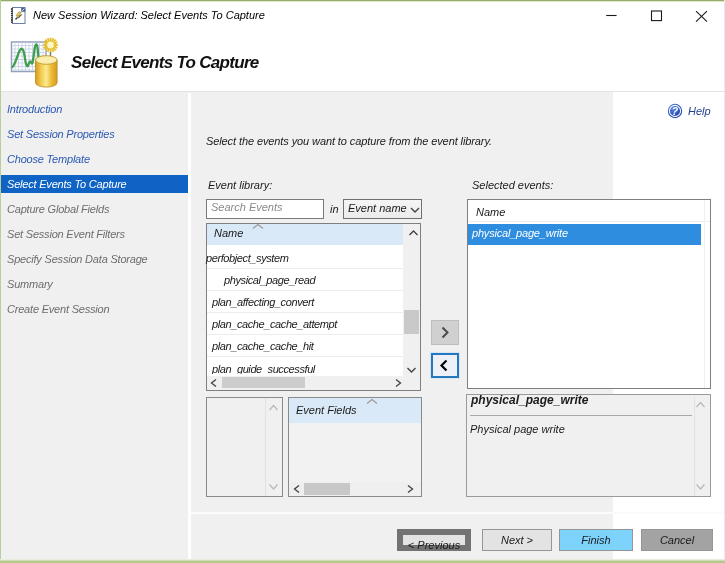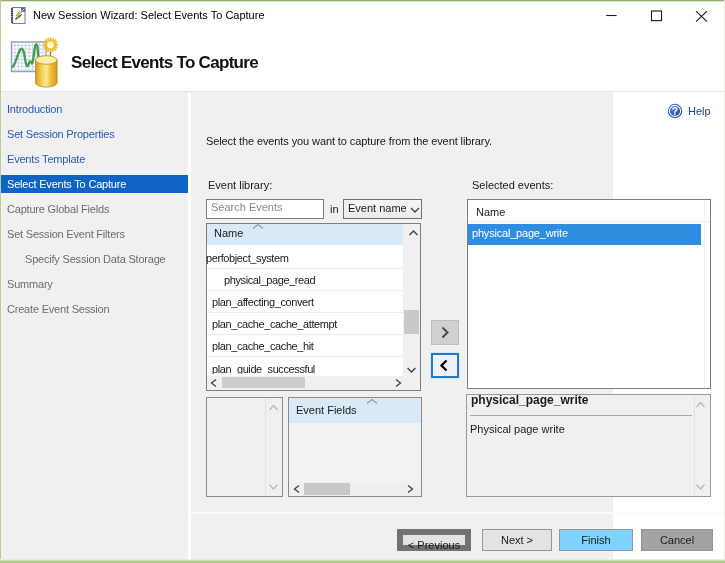--- a/index.html
+++ b/index.html
@@ -1,18 +1,18 @@
 <!DOCTYPE html>
 <html><head>
 <meta charset="utf-8">
 <style>
   * { margin:0; padding:0; box-sizing:border-box; }
   html,body { width:725px; height:563px; overflow:hidden; }
   body { font-family:"Liberation Sans", sans-serif; font-size:11px; color:#1a1a1a; }
-  #win { position:relative; width:613px; height:563px; background:#f0f0f0; }
+  #win { position:relative; width:613px; height:563px; background:#f0f0f0;font-style:italic; }
   .abs { position:absolute; }
   .txt { position:absolute; white-space:nowrap; line-height:13px; }
 </style>
 </head>
 <body>
 <div id="win">
 
   <div class="abs" style="left:0; top:0; width:725px; height:92px; background:#ffffff; border-bottom:1px solid #e4e4e4;"></div>
 
   <svg class="abs" style="left:9px; top:6px;" width="19" height="20" viewBox="0 0 19 20">
@@ -93,26 +93,26 @@
     <path d="M25.5 23 L25.5 45.8 A10.8 4.3 0 0 0 47.1 45.8 L47.1 23 Z" fill="url(#cylg)" stroke="#b98c1c" stroke-width="0.8"></path>
     <ellipse cx="36.3" cy="23" rx="10.8" ry="4.3" fill="#f9edaf" stroke="#c19a22" stroke-width="0.9"></ellipse>
   </svg>
 
   <div class="txt" style="left:71px; top:53px; font-size:17px; line-height:20px; letter-spacing:-0.7px; font-weight:bold; color:#111;">Select Events To Capture</div>
 
   <div class="abs" style="left:188px; top:93px; width:3px; height:468px; background:#ffffff;"></div>
 
   <div class="txt" style="left:7px; top:103px; letter-spacing:-0.2px; color:#2b59b2;">Introduction</div>
   <div class="txt" style="left:7px; top:128px; letter-spacing:-0.2px; color:#2b59b2;">Set Session Properties</div>
-  <div class="txt" style="left:7px; top:153px; letter-spacing:-0.2px; color:#2b59b2;">Events Template</div>
+  <div class="txt" style="left:7px; top:153px; letter-spacing:-0.2px; color:#2b59b2;">Choose Template</div>
   <div class="abs" style="left:0px; top:175px; width:188px; height:18px; background:#0e63c5;"></div>
   <div class="txt" style="left:7px; top:178px; letter-spacing:-0.2px; color:#ffffff;">Select Events To Capture</div>
   <div class="txt" style="left:7px; top:203px; letter-spacing:-0.2px; color:#6d6d6d;">Capture Global Fields</div>
   <div class="txt" style="left:7px; top:228px; letter-spacing:-0.2px; color:#6d6d6d;">Set Session Event Filters</div>
-  <div class="txt" style="left:7px; top:253px; letter-spacing:-0.2px; color:#6d6d6d;margin-left:18px;">Specify Session Data Storage</div>
+  <div class="txt" style="left:7px; top:253px; letter-spacing:-0.2px; color:#6d6d6d;">Specify Session Data Storage</div>
   <div class="txt" style="left:7px; top:278px; letter-spacing:-0.2px; color:#6d6d6d;">Summary</div>
   <div class="txt" style="left:7px; top:303px; letter-spacing:-0.2px; color:#6d6d6d;">Create Event Session</div>
 
   <svg class="abs" style="left:667px; top:103px;" width="16" height="16" viewBox="0 0 16 16">
     <defs>
         <radialGradient id="hg" cx="0.35" cy="0.3" r="0.9">
       <stop offset="0" stop-color="#5f8ae0"></stop>
           <stop offset="0.55" stop-color="#2a52b8"></stop>
           <stop offset="1" stop-color="#1c3a92"></stop>
     </radialGradient>

